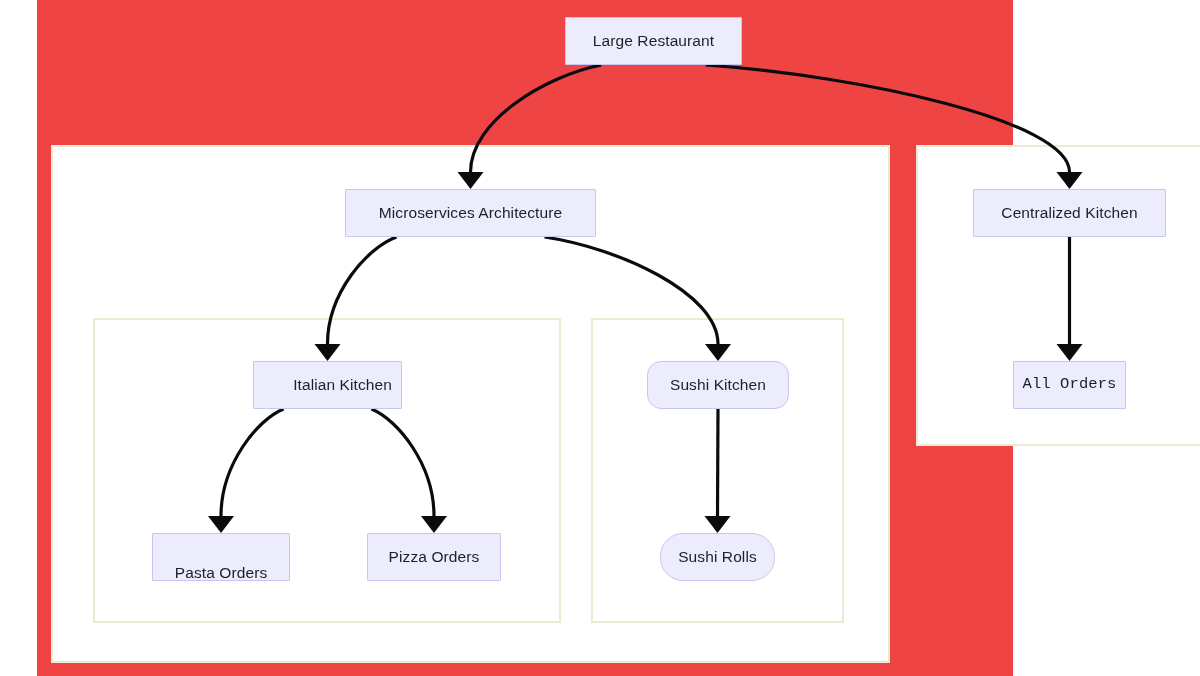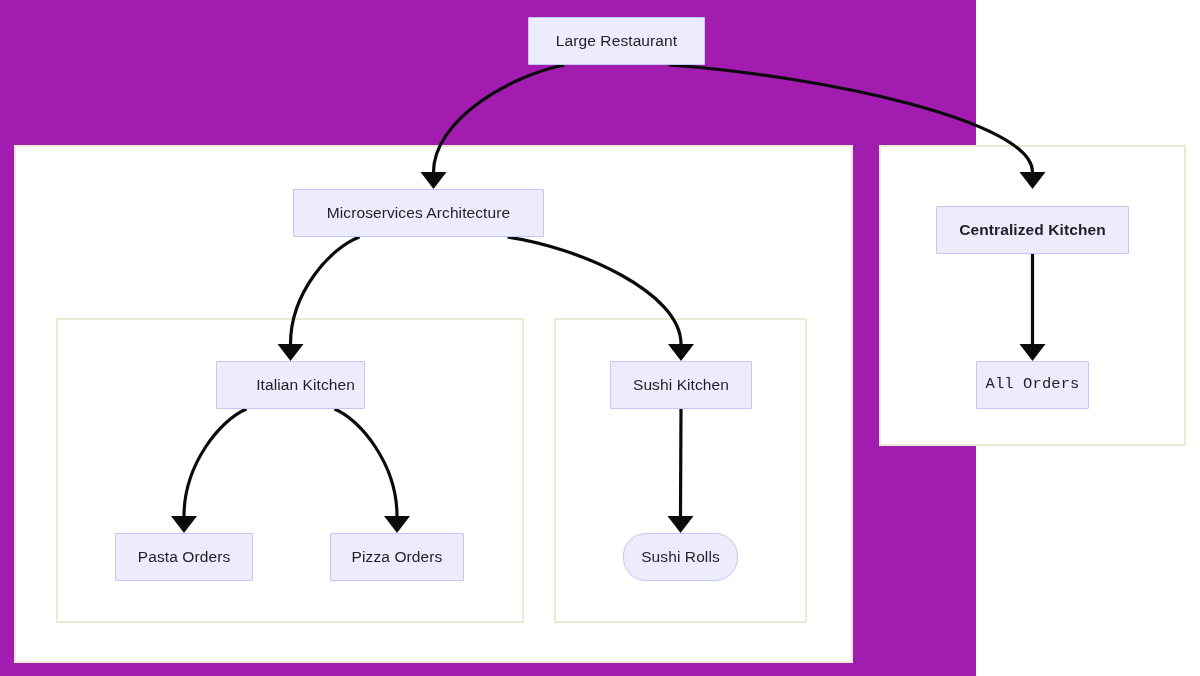--- a/index.html
+++ b/index.html
@@ -11,21 +11,22 @@
   body {
     width: 1200px;
     height: 676px;
     font-family: "Liberation Sans", "DejaVu Sans", sans-serif;
     overflow: hidden;
   }
   #diagram-root {
     position: relative;
     width: 976px;
     height: 676px;
-    background: #a21caf;
+    background: #ef4444;
+    margin-left: 37px;
   }
   svg.layer {
     position: absolute;
     left: 0;
     top: 0;
     width: 1200px;
     height: 676px;
     overflow: visible;
   }
   .cluster-rect {
@@ -108,36 +109,36 @@
       <g>
         <path class="edge-path" d="M 681 409 L 680.5 516"></path>
         <polygon class="edge-head" points="667.5,516 693.5,516 680.5,533"></polygon>
       </g>
     </svg>
 
   <div id="node-layer">
       <div class="node-box" style="left: 528px; top: 17px; width: 177px; height: 48px;">
         <span class="node-label">Large Restaurant</span>
       </div>
-      <div class="node-box" style="left: 293px; top: 189px; width: 251px; height: 48px;">
+      <div class="node-box" style="left: 308px; top: 189px; width: 251px; height: 48px;">
         <span class="node-label">Microservices Architecture</span>
       </div>
-      <div class="node-box" style="left: 936px; top: 206px; width: 193px; height: 48px; font-weight: bold;">
+      <div class="node-box" style="left: 936px; top: 189px; width: 193px; height: 48px;">
         <span class="node-label">Centralized Kitchen</span>
       </div>
       <div class="node-box" style="left: 216px; top: 361px; width: 149px; height: 48px; justify-content: flex-end;">
         <span class="node-label">Italian Kitchen</span>
       </div>
-      <div class="node-box" style="left: 610px; top: 361px; width: 142px; height: 48px;">
+      <div class="node-box" style="left: 610px; top: 361px; width: 142px; height: 48px; border-radius: 14px;">
         <span class="node-label">Sushi Kitchen</span>
       </div>
       <div class="node-box" style="left: 976px; top: 361px; width: 113px; height: 48px; font-family: Liberation Mono, monospace;">
         <span class="node-label">All Orders</span>
       </div>
-      <div class="node-box" style="left: 115px; top: 533px; width: 138px; height: 48px;">
+      <div class="node-box" style="left: 115px; top: 533px; width: 138px; height: 48px; align-items: flex-end;">
         <span class="node-label">Pasta Orders</span>
       </div>
       <div class="node-box" style="left: 330px; top: 533px; width: 134px; height: 48px;">
         <span class="node-label">Pizza Orders</span>
       </div>
       <div class="node-box" style="left: 623px; top: 533px; width: 115px; height: 48px; border-radius: 23px;">
         <span class="node-label">Sushi Rolls</span>
       </div>
     </div>
 

